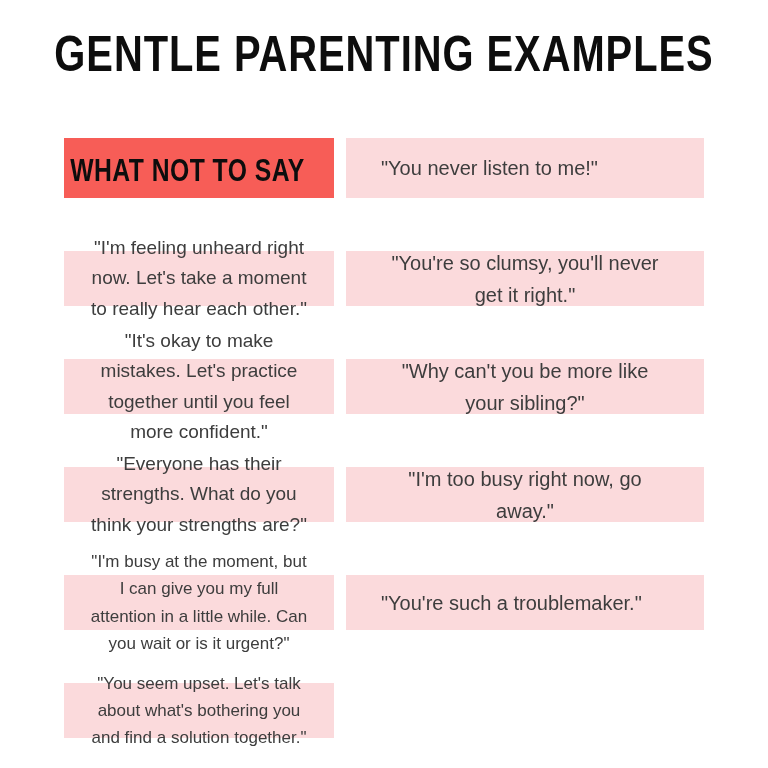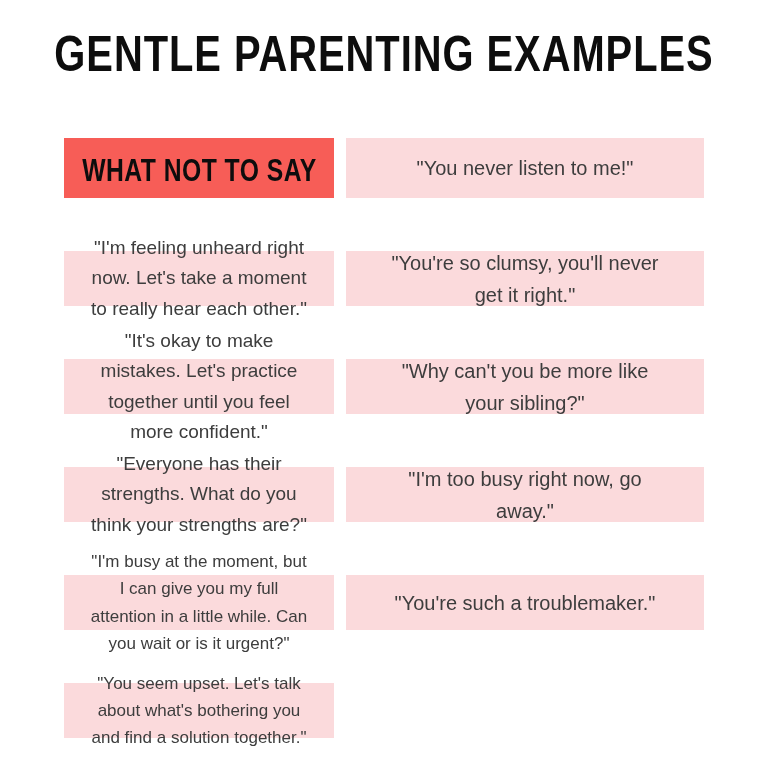--- a/index.html
+++ b/index.html
@@ -39,21 +39,21 @@
     top: 96px;
     display: grid;
     grid-template-columns: 270px 358px;
     grid-template-rows: 102px repeat(5, 97px);
     column-gap: 12px;
     row-gap: 11px;
   }
   .cell {
     display: flex;
     align-items: center;
-    justify-content: center;
+    justify-content: flex-start;
     text-align: center;
     margin-top: 42px;
   }
   .header {
     background: #f75d57;
     color: #0d0d0d;
     font-weight: bold;
     font-size: 26px;
     letter-spacing: 0.5px;
     white-space: nowrap;

